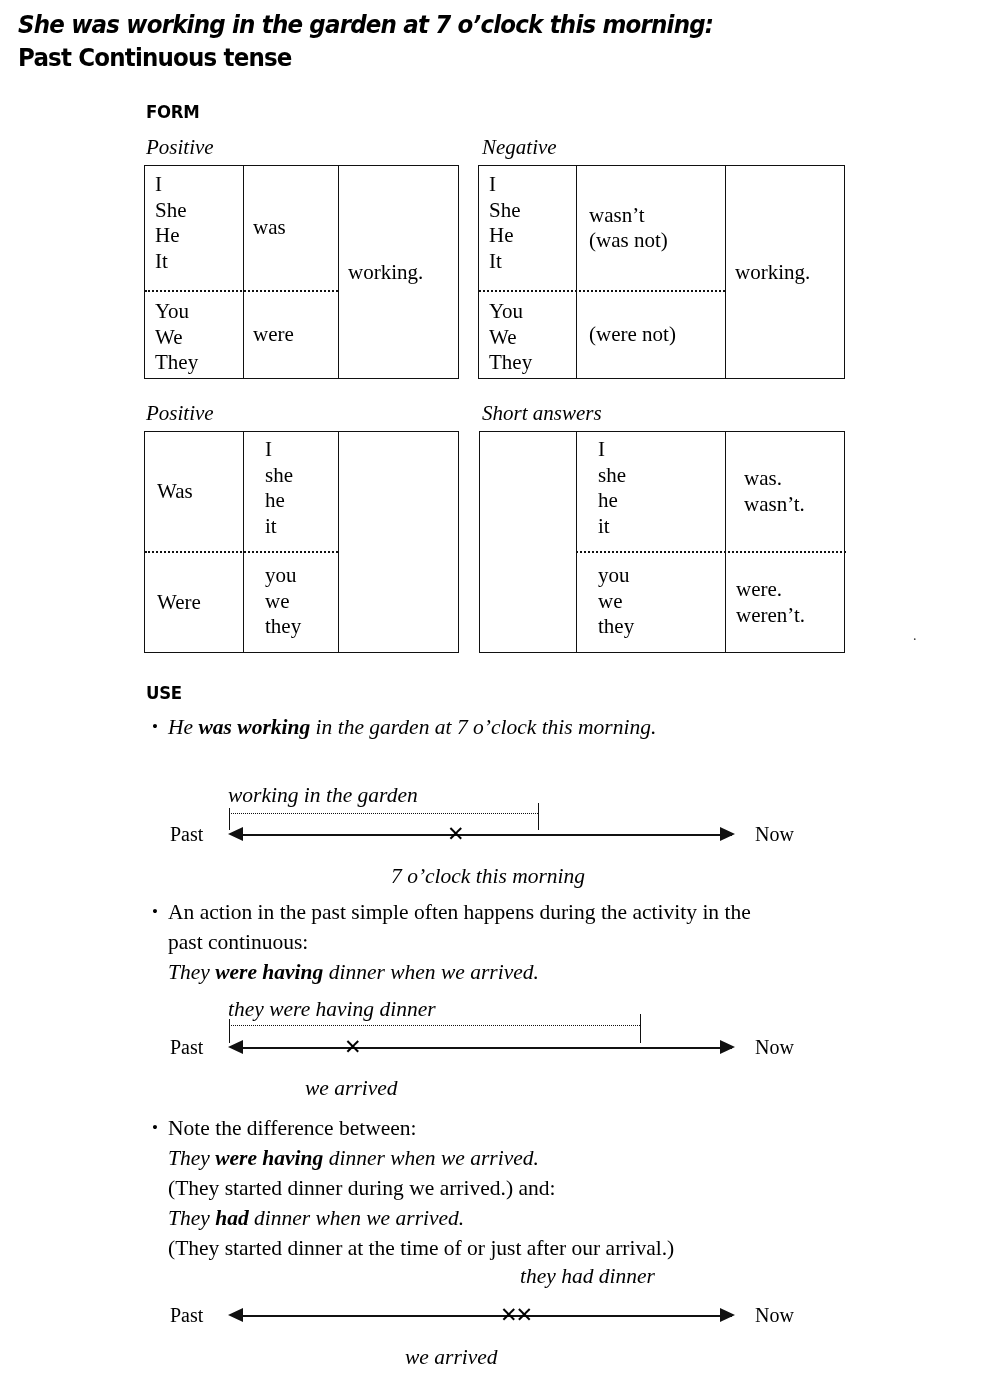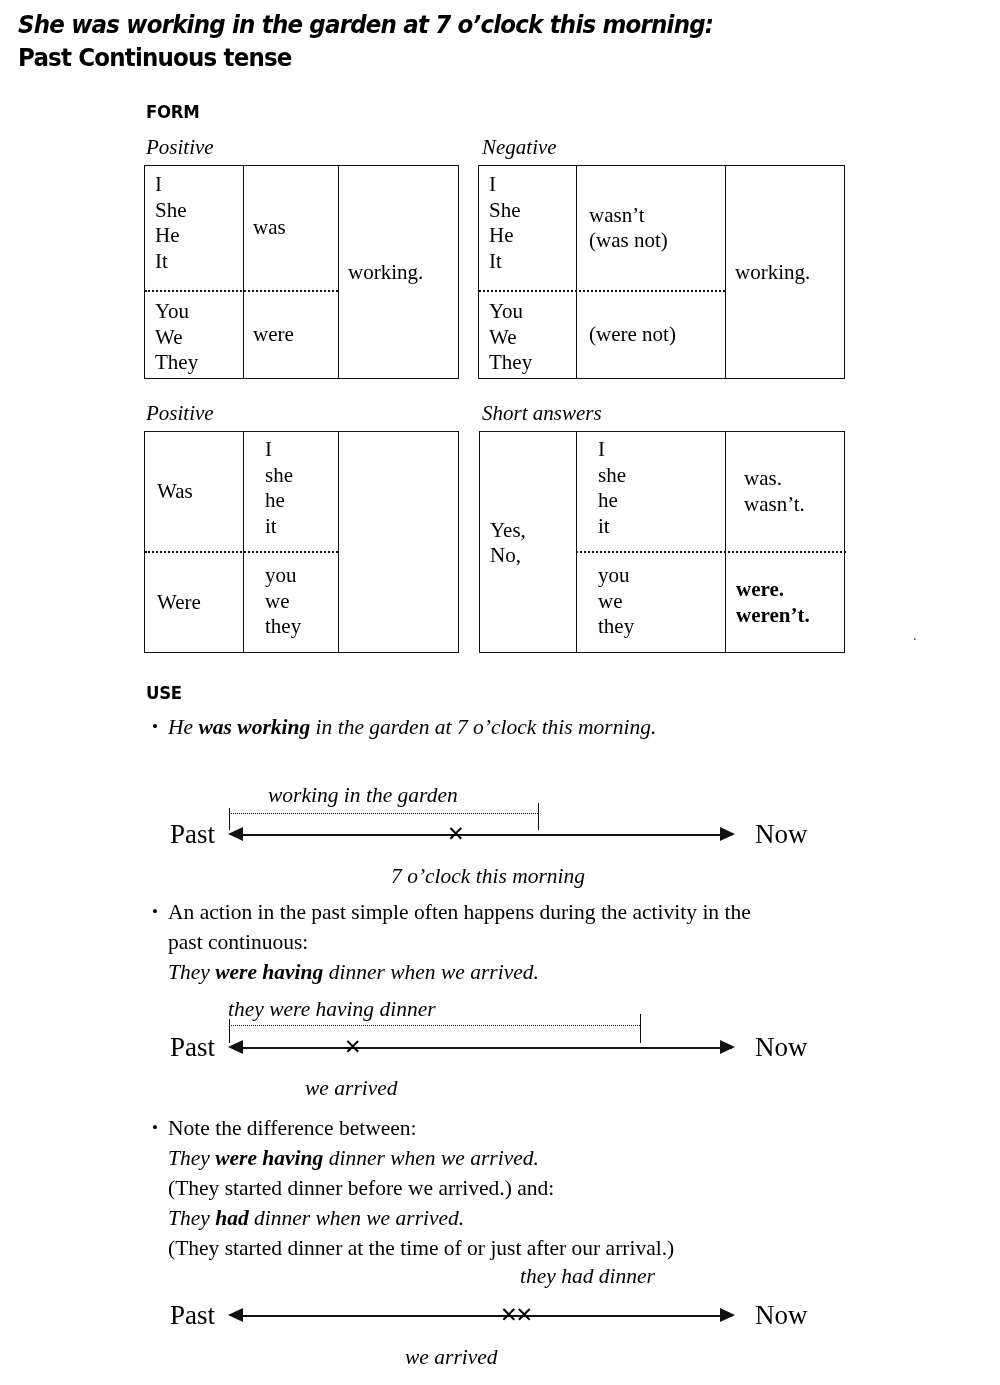--- a/index.html
+++ b/index.html
@@ -102,21 +102,21 @@
     font-size: 21.5px;
     line-height: 30px;
   }
   .it  { font-style: italic; }
   .bi  { font-style: italic; font-weight: bold; }
 
   
   .timeline { position: absolute; }
   .tl-label-side {
     position: absolute;
-    font-size: 27px;
+    font-size: 20px;
     line-height: 22px;
     white-space: nowrap;
   }
   .tl-axis {
     position: absolute;
     height: 0;
     border-top: 2.1px solid #111;
   }
   .tl-arrow {
     position: absolute;
@@ -218,48 +218,46 @@
   <div class="cell" style="left:120px; top:131px; width:73px;">you
 we
 they</div>
 </div>
 
 <div class="tbl-caption" style="left:482px; top:402px;">Short answers</div>
 <div class="gtable" id="tbl-short" style="left:479px; top:431px; width:366px; height:222px;">
   <div class="vline" style="left:96px;"></div>
   <div class="vline" style="left:245px;"></div>
   <div class="dotline" style="left:96px; width:270px; top:119px;"></div>
-  <div class="cell center-v" style="left:10px; top:0px; width:86px; height:222px;">Yes,
-No,</div>
   <div class="cell" style="left:118px; top:5px; width:75px;">I
 she
 he
 it</div>
   <div class="cell center-v" style="left:256px; top:0px; width:108px; height:119px;margin-left:8px;">was.
 wasn’t.</div>
   <div class="cell" style="left:118px; top:131px; width:75px;">you
 we
 they</div>
-  <div class="cell center-v" style="left:256px; top:119px; width:108px; height:103px;font-weight:bold;">were.
+  <div class="cell center-v" style="left:256px; top:119px; width:108px; height:103px;">were.
 weren’t.</div>
 </div>
 
 <div class="stray-dot" style="left:913px; top:628px;">.</div>
 
 <div class="section-head" id="use-head">USE</div>
 
 <div class="bullet-row" style="left:152px; top:712px; width:800px;">
   <div class="bullet-dot">•</div>
   <div class="bullet-text">
     <div class="it"><span>He </span><span class="bi">was working</span><span> in the garden at 7 o’clock this morning.</span></div>
   </div>
 </div>
 
 <div class="timeline" id="timeline-1" style="left:0px; top:780px; width:1000px; height:110px;">
-  <div class="tl-caption-top" style="left:228px; top:4px;margin-left:40px;">working in the garden</div>
+  <div class="tl-caption-top" style="left:228px; top:4px;">working in the garden</div>
   <div class="tl-tick" style="left:229px; top:28px; height:22px;"></div>
   <div class="tl-span-line" style="left:229px; top:33px; width:309px;"></div>
   <div class="tl-tick" style="left:538px; top:23px; height:27px;"></div>
   <div class="tl-label-side" style="left:170px; top:43px;">Past</div>
   <div class="tl-arrow left" style="left:228px; top:47px;"></div>
   <div class="tl-axis" style="left:240px; top:54px; width:492px;"></div>
   <div class="tl-arrow right" style="left:720px; top:47px;"></div>
   <div class="tl-label-side" style="left:755px; top:43px;">Now</div>
   <div class="tl-x" style="left:447px; top:44px;">✕</div>
   <div class="tl-caption-bottom" style="left:391px; top:85px;">7 o’clock this morning</div>
@@ -286,21 +284,21 @@
   <div class="tl-label-side" style="left:755px; top:42px;">Now</div>
   <div class="tl-x" style="left:344px; top:43px;">✕</div>
   <div class="tl-caption-bottom" style="left:305px; top:83px;">we arrived</div>
 </div>
 
 <div class="bullet-row" style="left:152px; top:1113px; width:800px;">
   <div class="bullet-dot">•</div>
   <div class="bullet-text">
     <div>Note the difference between:</div>
     <div class="it"><span>They </span><span class="bi">were having</span><span> dinner when we arrived.</span></div>
-    <div>(They started dinner before we arrived.) and:</div>
+    <div>(They started dinner during we arrived.) and:</div>
     <div class="it"><span>They </span><span class="bi">had</span><span> dinner when we arrived.</span></div>
     <div>(They started dinner at the time of or just after our arrival.)</div>
   </div>
 </div>
 
 <div class="timeline" id="timeline-3" style="left:0px; top:1258px; width:1000px; height:110px;">
   <div class="tl-caption-top" style="left:520px; top:7px;">they had dinner</div>
   <div class="tl-label-side" style="left:170px; top:46px;">Past</div>
   <div class="tl-arrow left" style="left:228px; top:50px;"></div>
   <div class="tl-axis" style="left:240px; top:57px; width:492px;"></div>

